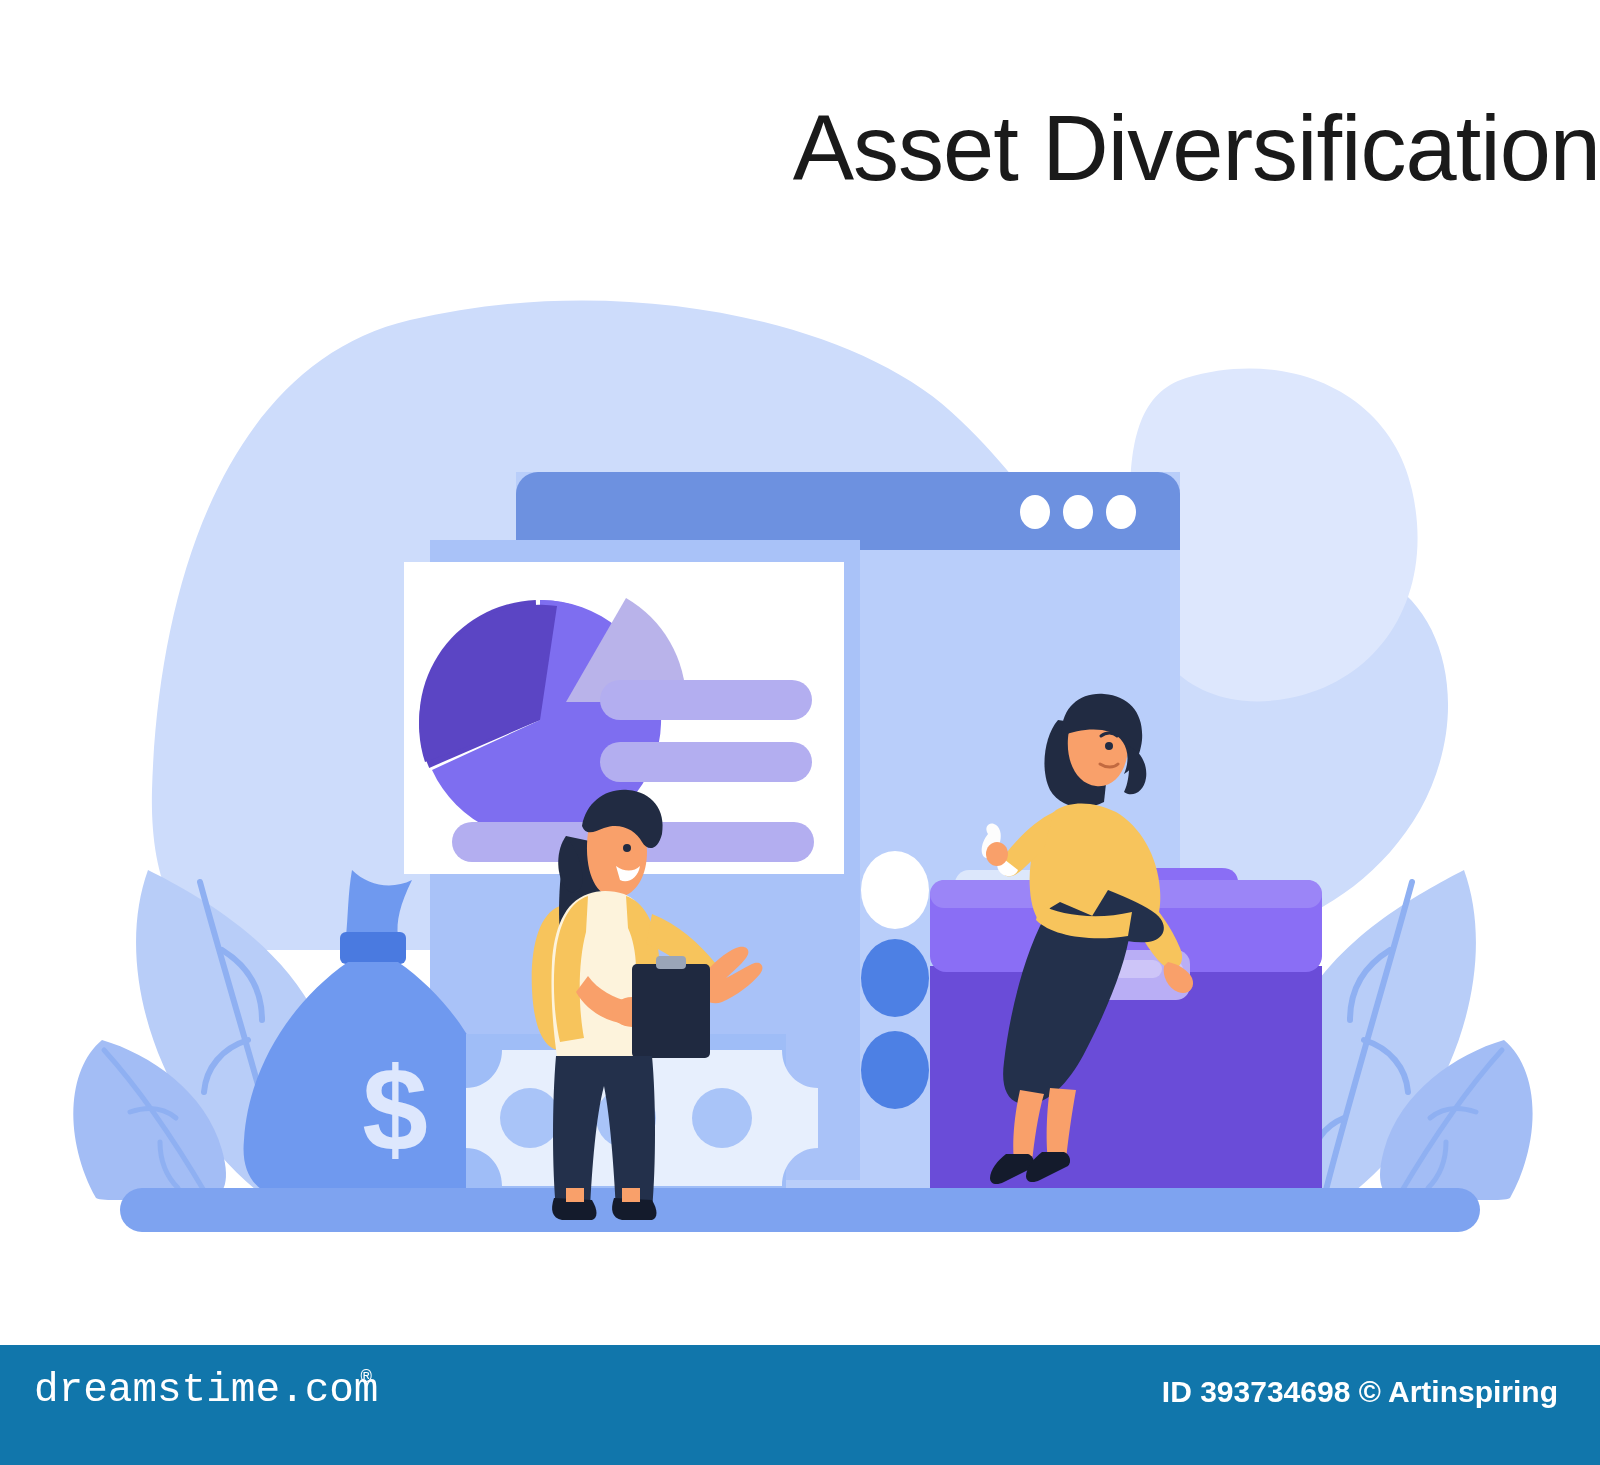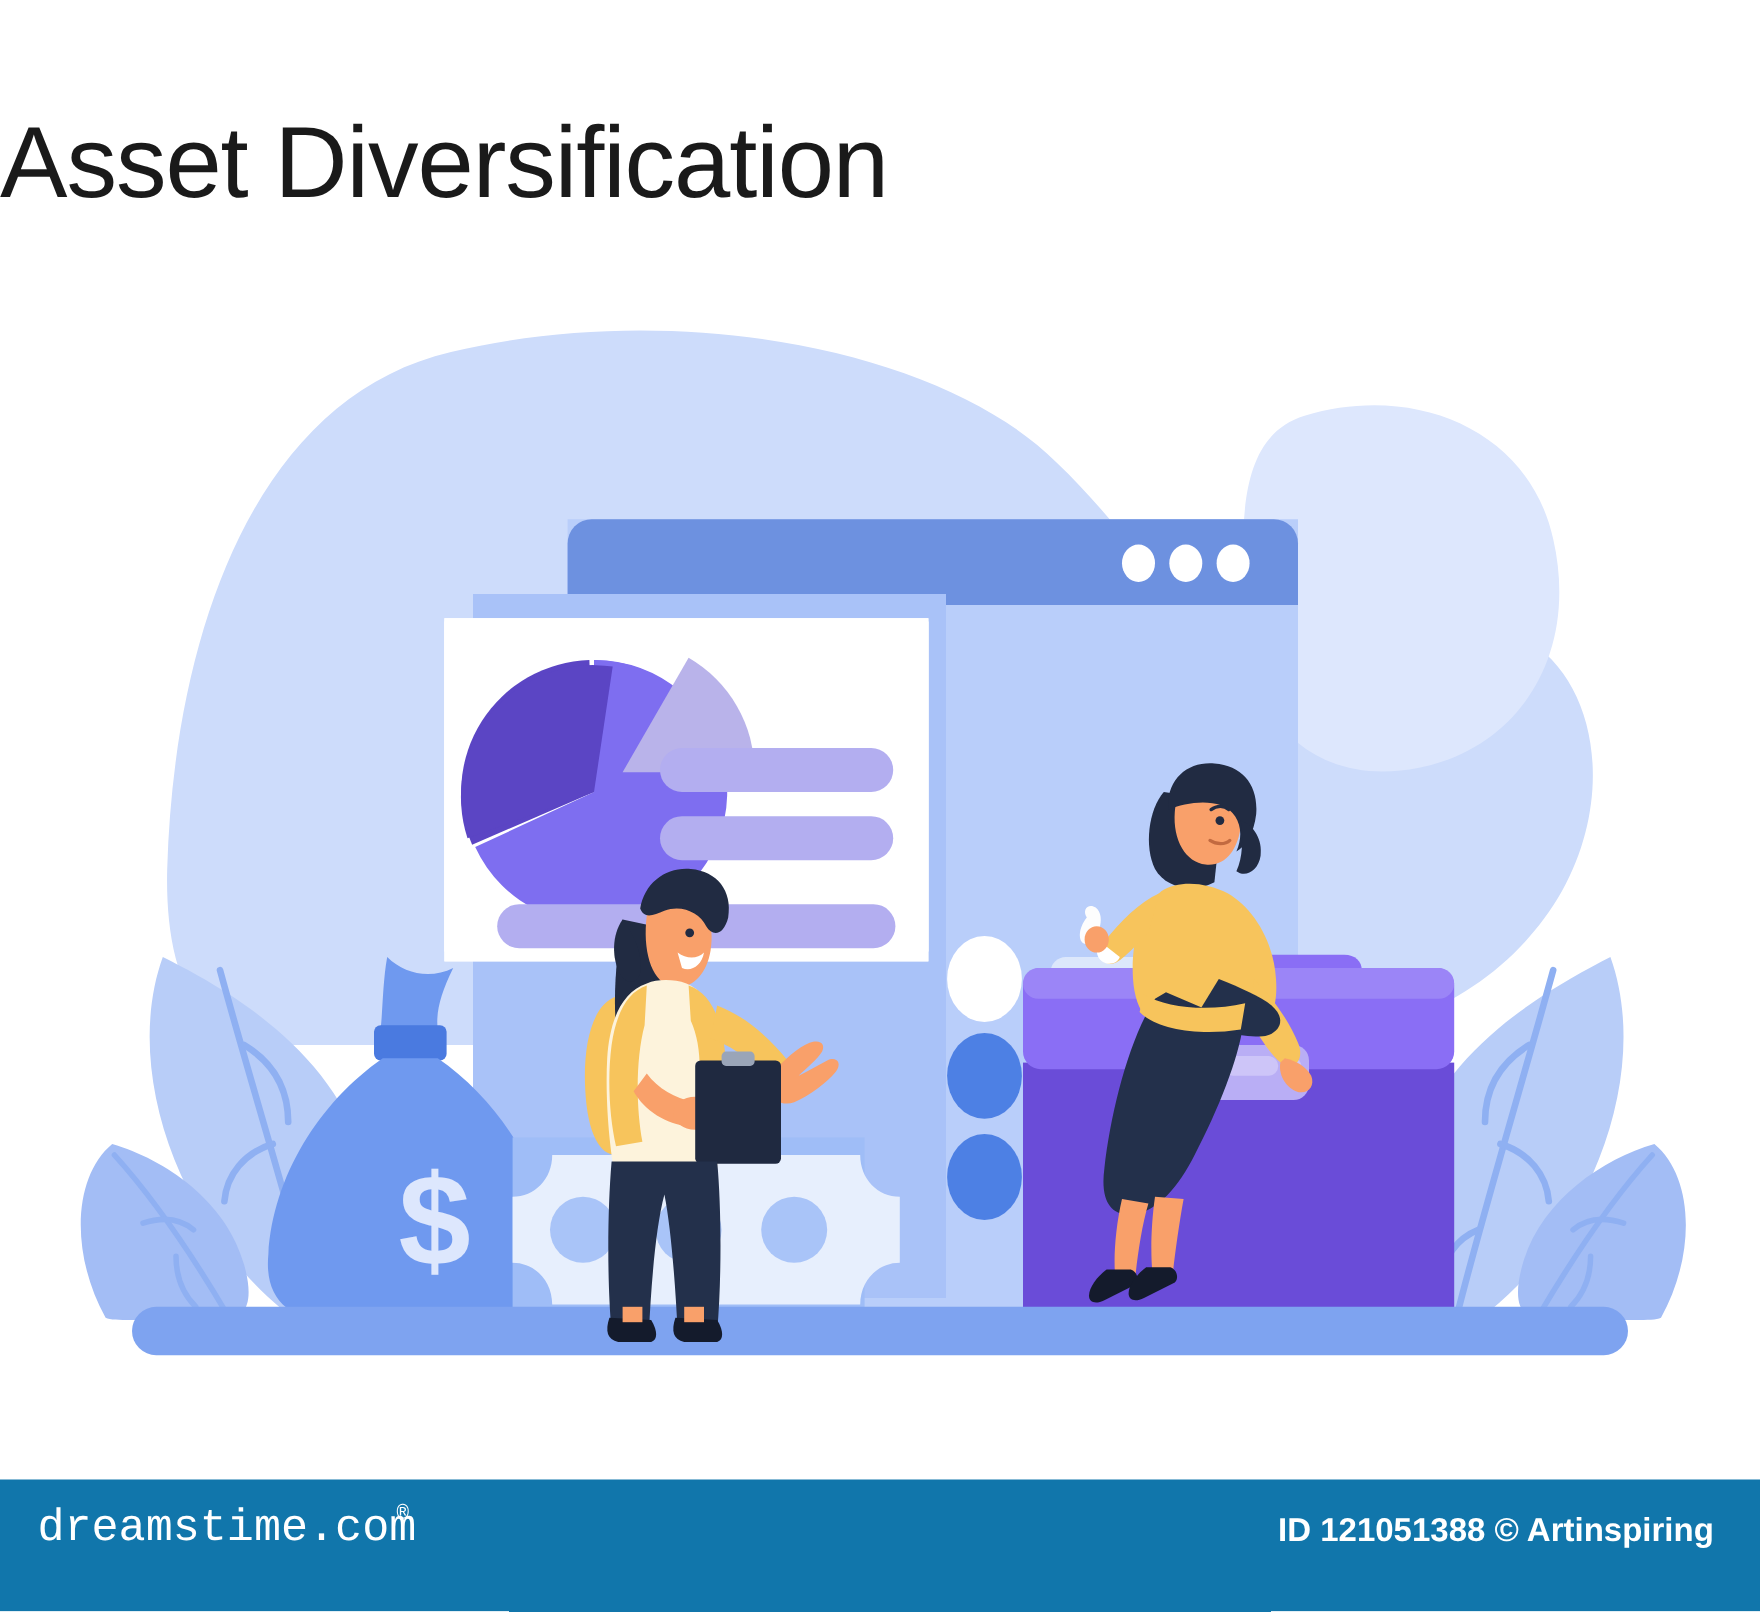--- a/index.html
+++ b/index.html
@@ -18,21 +18,21 @@
     background: #ffffff;
     overflow: hidden;
   }
 
   
   #title {
     position: absolute;
     left: 0;
     top: 96px;
     width: 1600px;
-    text-align: left;
+    text-align: right;
     font-size: 92px;
     font-weight: 400;
     letter-spacing: -1px;
     color: #1a1a1a;
     font-family: "Liberation Sans", sans-serif;
     white-space: nowrap;
   }
 
   
   #art {
@@ -340,15 +340,15 @@
                  C1098,670 1060,666 1040,654 Z" fill="#f7c45c"></path>
       </g>
 
     </svg>
   </div>
 
   <div id="footer-bar"></div>
   <div id="ds-logo">
     <span>dreamstime.com</span><span class="reg">®</span>
   </div>
-  <div id="credit">ID 121051388 © Artinspiring</div>
+  <div id="credit">ID 393734698 © Artinspiring</div>
 
 </div>
 
 </body></html>

